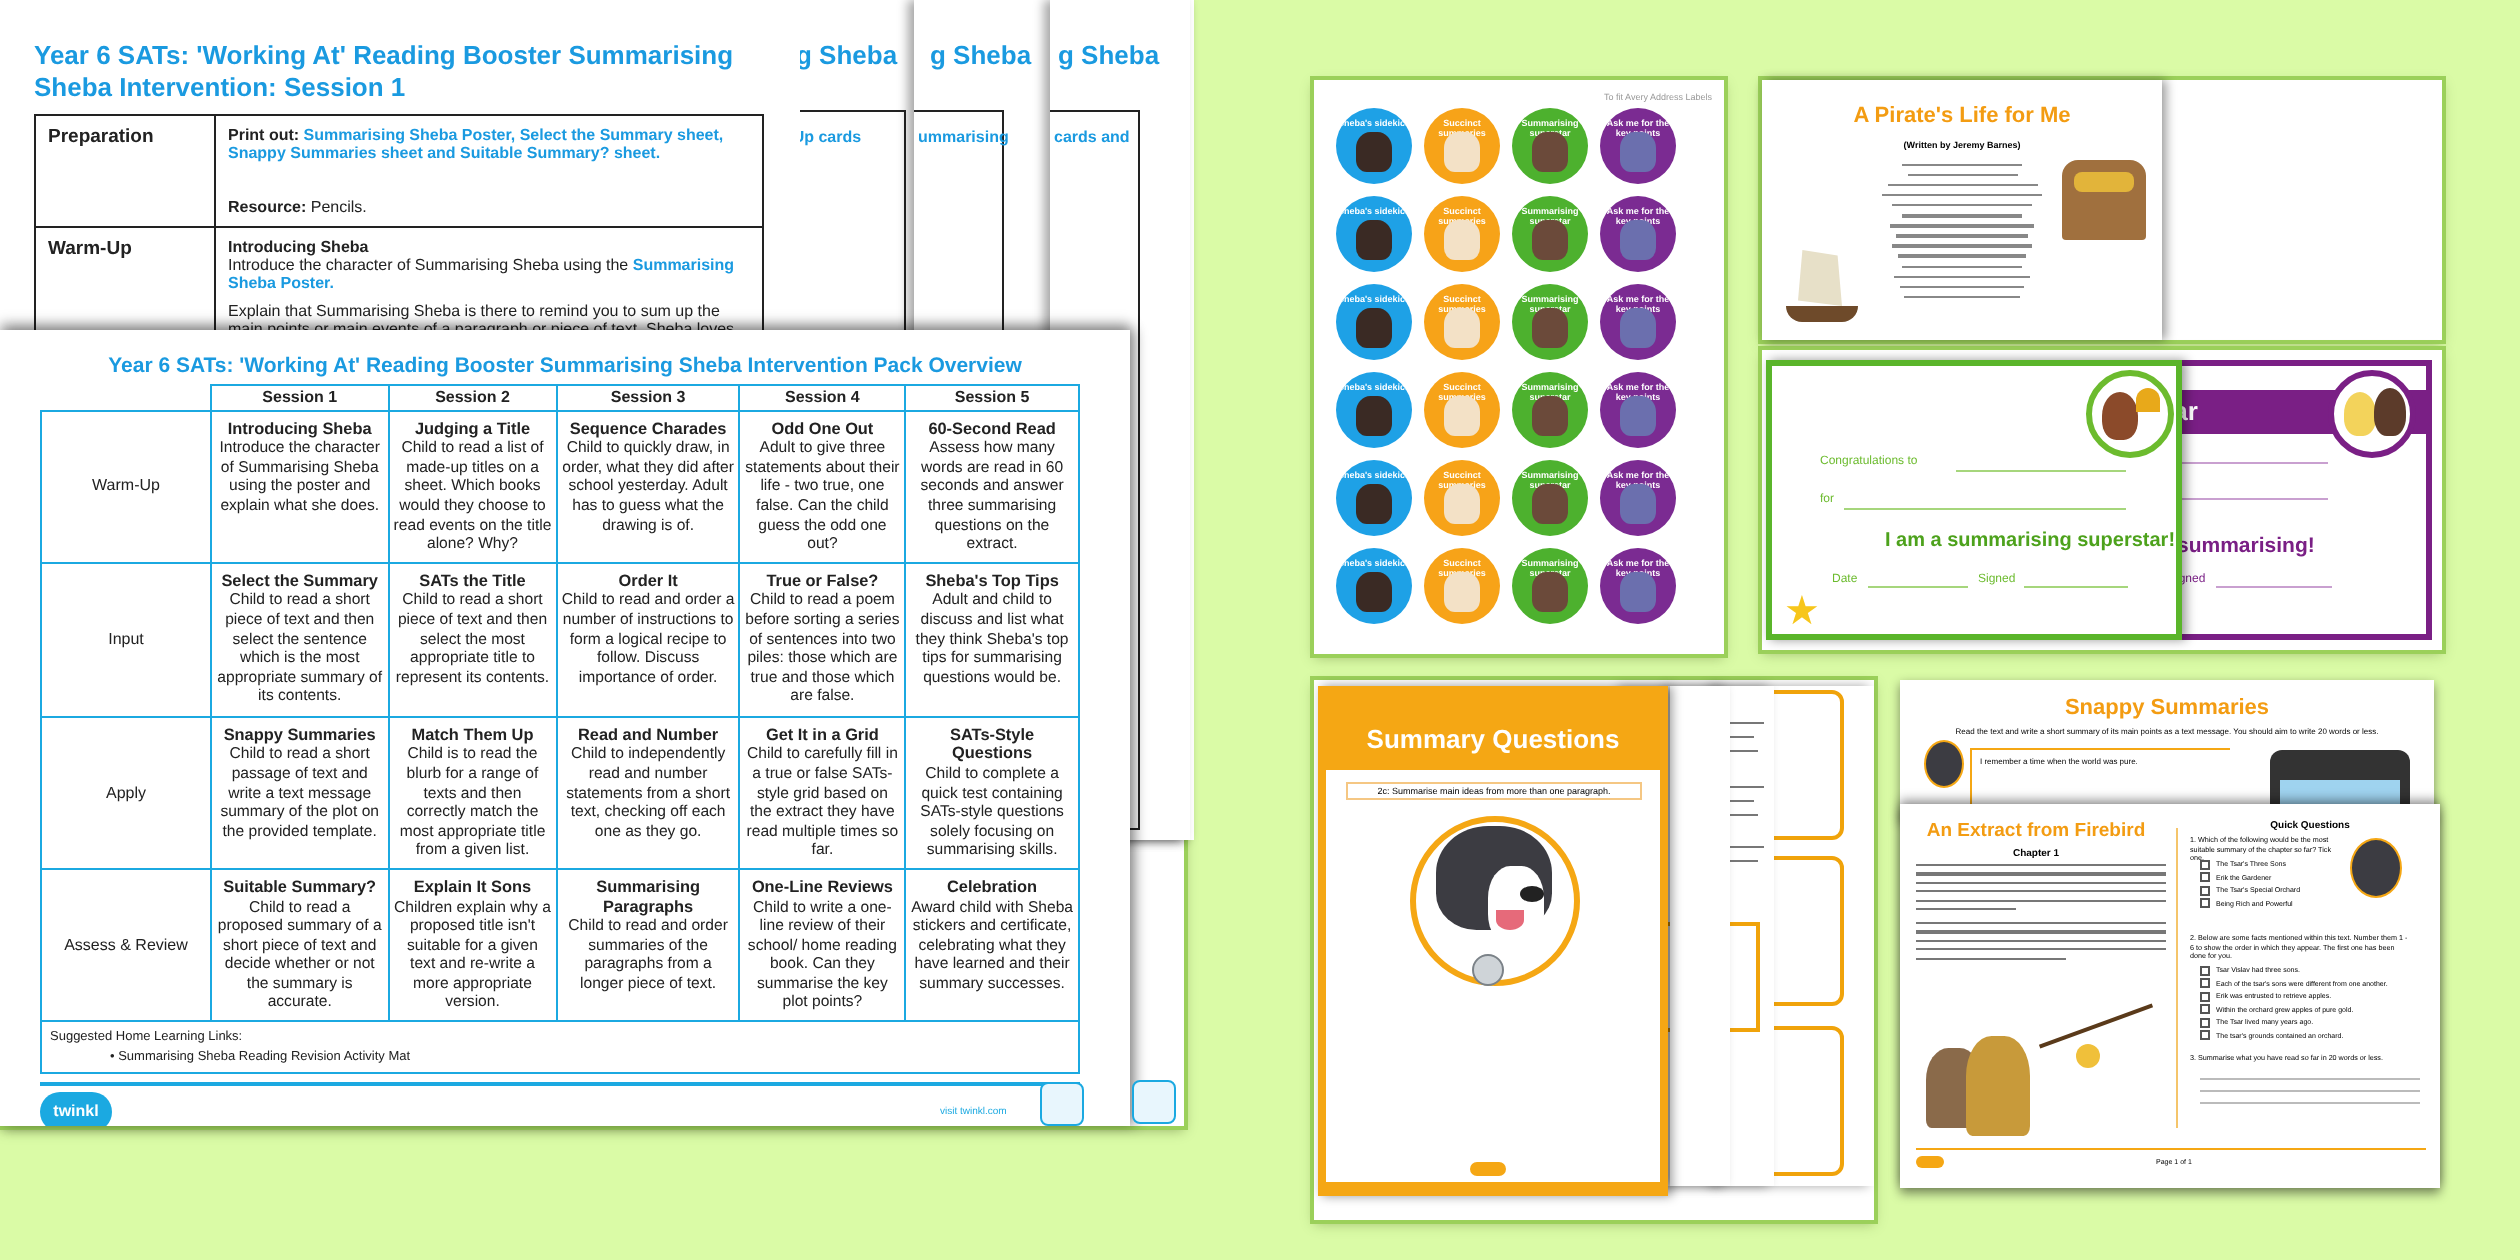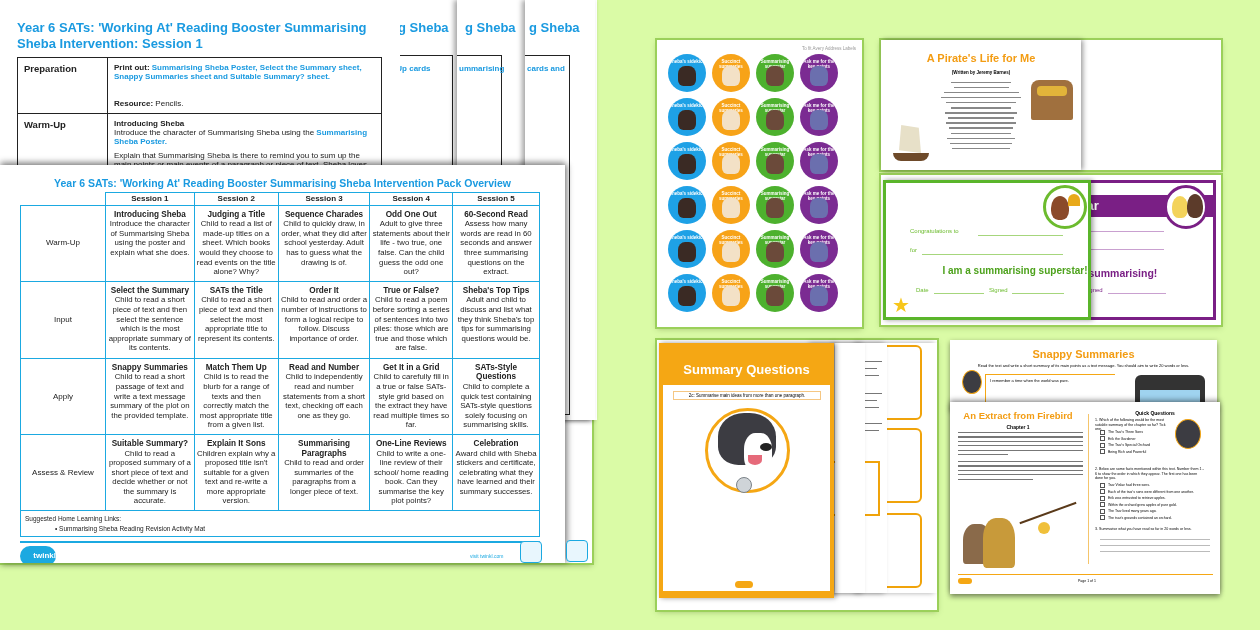--- a/index.html
+++ b/index.html
@@ -200,21 +200,21 @@
         </tr>
         <tr>
           <td class="home" colspan="6">
             <span>Suggested Home Learning Links:</span>
             <span class="home-bullet">• <span>Summarising Sheba Reading Revision Activity Mat</span></span>
           </td>
         </tr>
       </tbody>
     </table>
     <div id="overview-footer-line"></div>
-    <div class="twinkl-logo" style="left:20px; top:381px;text-align:right;">twinkl</div>
+    <div class="twinkl-logo" style="left:20px; top:381px;">twinkl</div>
     <div class="visit-text" style="left:470px; top:388px;">visit twinkl.com</div>
     <div class="badge-logo" style="left:520px; top:376px;"></div>
   </div>
   <div class="badge-logo" style="left:566px; top:540px;"></div>
 </div>
 
 <div class="panel" id="stickers-panel">
   <div id="sticker-header">To fit Avery Address Labels</div>
   <div class="sticker-grid" id="sticker-grid">
       <div class="sticker" style="background: rgb(30, 161, 230);">

